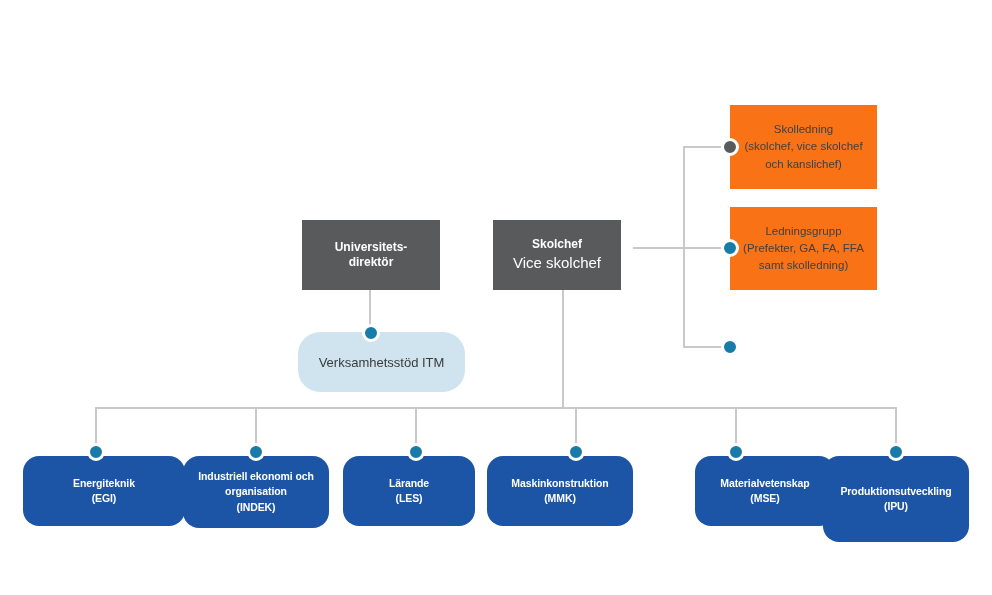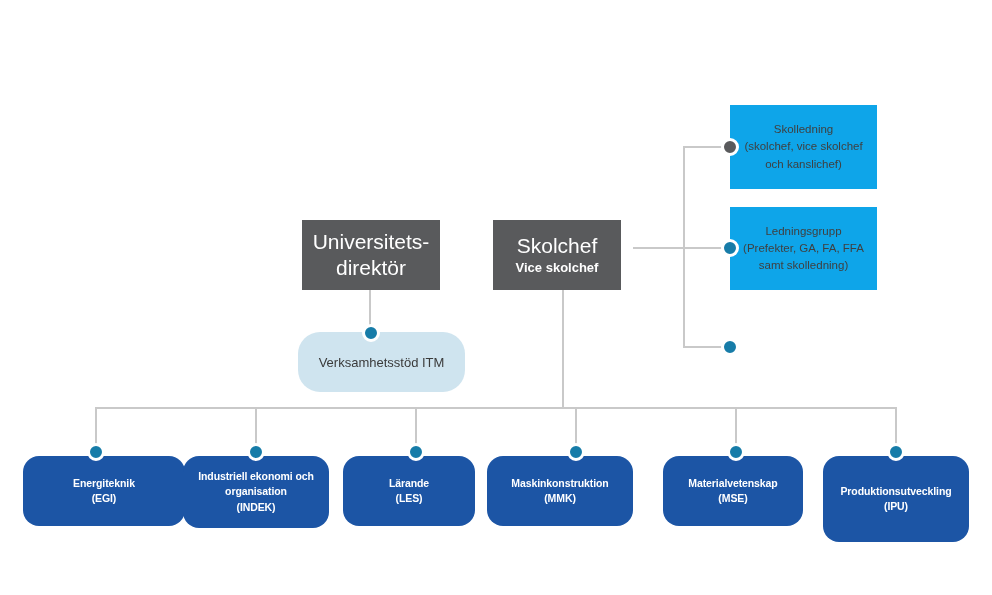--- a/index.html
+++ b/index.html
@@ -4,23 +4,23 @@
 <style>
   html,body{margin:0;padding:0;background:#ffffff;}
   .canvas{
     position:relative;width:992px;height:595px;background:#ffffff;overflow:hidden;
     font-family:"Liberation Sans",sans-serif;
   }
   .line{position:absolute;background:#c9c9c9;}
   .box{position:absolute;display:flex;align-items:center;justify-content:center;
        text-align:center;box-sizing:border-box;}
   .dark-box{background:#595a5c;color:#ffffff;flex-direction:column;}
-  .dark-box .title{font-size:21px;font-weight:400;line-height:1.25;white-space:pre-line;}
-  .dark-box .subtitle{font-size:13px;font-weight:700;line-height:1.3;margin-top:1px;text-align:center;}
-  .gray-box{background:#0ea5e9;color:#3f4041;font-size:11.5px;line-height:1.5;
+  .dark-box .title{font-size:12px;font-weight:700;line-height:1.25;white-space:pre-line;}
+  .dark-box .subtitle{font-size:15px;font-weight:400;line-height:1.3;margin-top:1px;text-align:center;}
+  .gray-box{background:#f97316;color:#3f4041;font-size:11.5px;line-height:1.5;
             white-space:pre-line;padding:8px 4px;}
   .verk-box{background:#cfe4ef;color:#3a3a3a;font-size:13px;border-radius:22px;}
   .dept-box{background:#1c55a5;color:#ffffff;font-size:10.5px;font-weight:700;
             line-height:1.45;white-space:pre-line;border-radius:16px;
             letter-spacing:-0.1px;padding:0 2px;}
   .dot{position:absolute;width:12px;height:12px;border-radius:50%;
        border:3px solid #ffffff;transform:translate(-50%,-50%);}
   .dot-teal{background:#177ca8;}
   .dot-gray{background:#595a5c;}
 </style>
@@ -78,21 +78,21 @@
 (INDEK)</div>
   </div>
   <div class="box dept-box" style="left:343px;top:456px;width:132px;height:70px">
     <div>Lärande
 (LES)</div>
   </div>
   <div class="box dept-box" style="left:487px;top:456px;width:146px;height:70px">
     <div>Maskinkonstruktion
 (MMK)</div>
   </div>
-  <div class="box dept-box" style="left:663px;top:456px;width:140px;height:70px">
+  <div class="box dept-box" style="left:695px;top:456px;width:140px;height:70px">
     <div>Materialvetenskap
 (MSE)</div>
   </div>
   <div class="box dept-box" style="left:823px;top:456px;width:146px;height:86px">
     <div>Produktionsutveckling
 (IPU)</div>
   </div>
 
   <div class="dot dot-teal" style="left:371px;top:333px"></div>
   <div class="dot dot-gray" style="left:730px;top:147px"></div>

